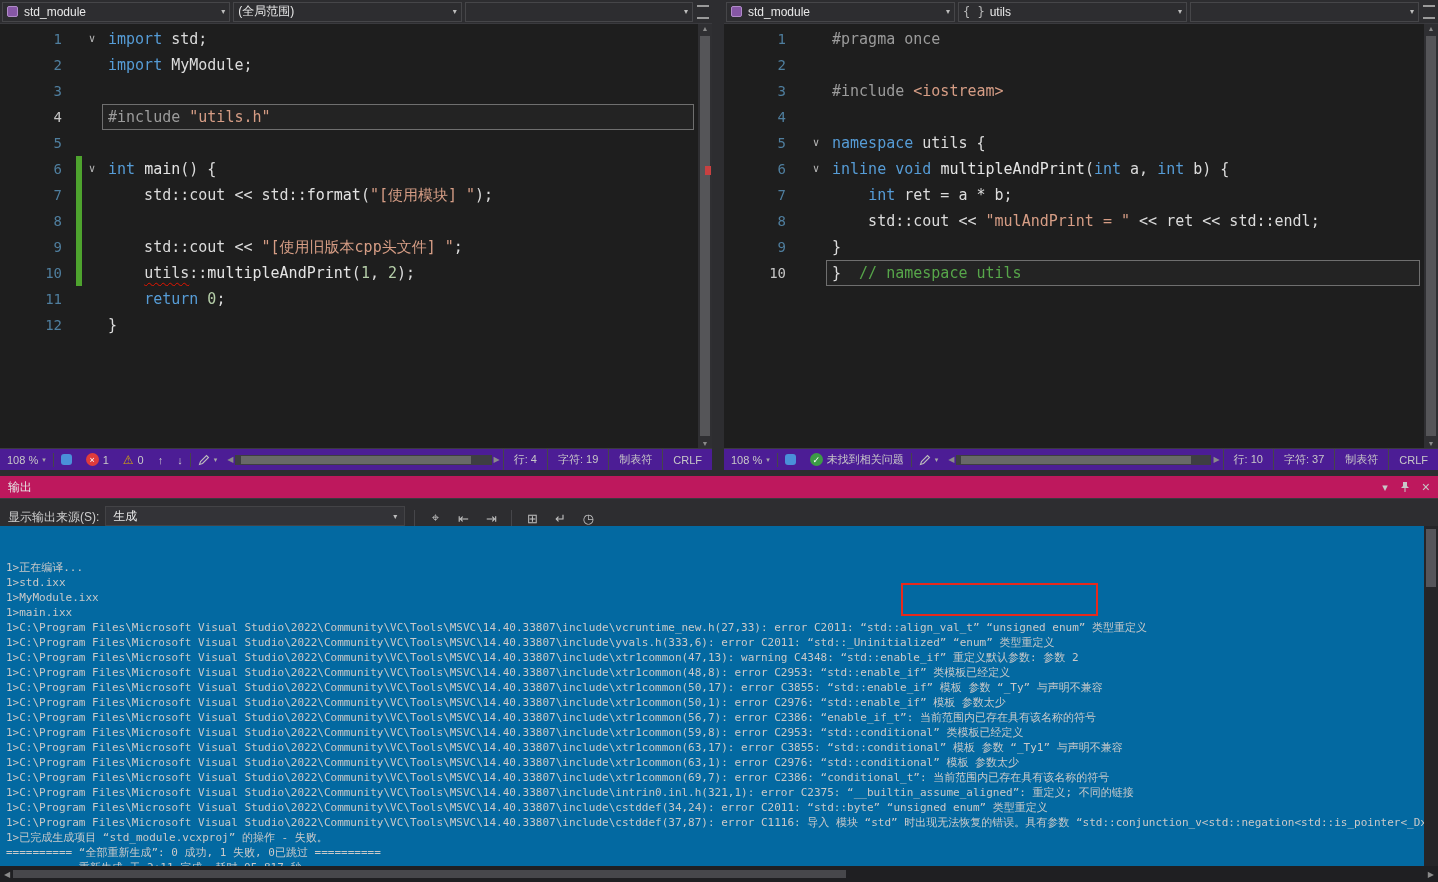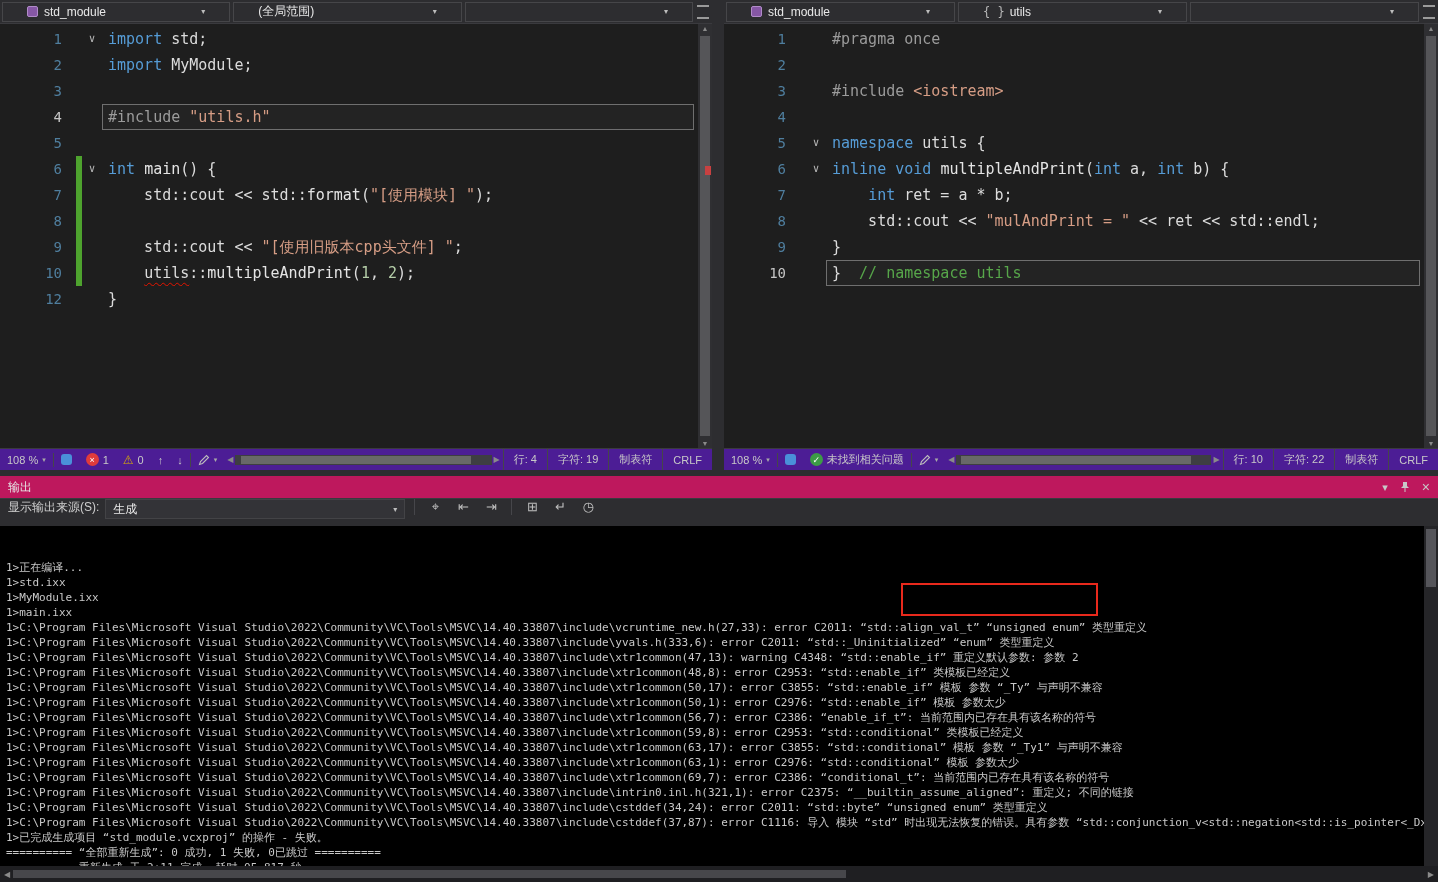--- a/index.html
+++ b/index.html
@@ -11,21 +11,21 @@
   .top { display:flex; height:470px; }
   .pane { display:flex; flex-direction:column; background:#1e1e1e; min-width:0; }
   .pane-left { width:712px; }
   .vsplit { width:12px; background:#2d2d30; }
   .pane-right { flex:1; }
 
   .navbar { height:24px; background:#2d2d30; display:flex; align-items:center;
             gap:3px; padding:0 2px; border-bottom:1px solid #3a3a3e; }
   .combo { flex:1; display:flex; align-items:center; height:20px; min-width:0;
            border:1px solid #464649; background:#2d2d30; color:#e8e8e8;
-           font-size:12px; padding:0 24px; white-space:nowrap; overflow:hidden; }
+           font-size:12px; padding:0 4px; white-space:nowrap; overflow:hidden; }
   .combo .caret { margin-left:auto; font-size:8px; color:#bdbdbd; padding-left:6px; }
   .prjicon { width:11px; height:11px; margin-right:6px; flex:none;
              background:#8657a5; border:1px solid #b18bc9; border-radius:2px; }
   .nsicon { color:#b9b9b9; margin-right:5px; font-family:"DejaVu Sans Mono",monospace; }
   .splitbtn { width:12px; height:14px; margin:0 1px; flex:none;
               border-top:2px solid #9a9a9a; border-bottom:2px solid #9a9a9a; }
 
   .editor { flex:1; display:flex; position:relative; background:#1e1e1e; overflow:hidden; }
   .edlines { flex:1; min-width:0; padding-top:2px; font-family:"DejaVu Sans Mono",monospace;
              font-size:15px; line-height:26px; color:#dcdcdc; }
@@ -65,28 +65,28 @@
   .hthumb { position:absolute; top:1px; bottom:1px; left:2%; width:90%; background:#686868; }
   .sb-field { display:flex; align-items:center; padding:0 10px; height:100%; border-left:1px solid #46464a; white-space:nowrap; }
 
   
   .hsplit { height:6px; background:#2d2d30; }
   .output { height:406px; display:flex; flex-direction:column; background:#181818; }
   .out-title { height:22px; background:#be185d; display:flex; align-items:center;
                padding:0 8px; font-size:12px; color:#e6e6e6; }
   .out-title .ticons { margin-left:auto; display:flex; align-items:center; gap:12px; color:#c8c8c8; }
   .out-title .ticons span { font-size:11px; }
-  .out-toolbar { height:28px; background:#2d2d30; display:flex; align-items:flex-start;
+  .out-toolbar { height:28px; background:#2d2d30; display:flex; align-items:flex-end;
                  padding:0 8px; gap:6px; font-size:12px; color:#cfcfcf; border-top:1px solid #3a3a3e; }
   .out-combo { width:300px; height:20px; background:#333337; border:1px solid #434346;
                display:flex; align-items:center; padding:0 7px; color:#e8e8e8; }
   .out-combo .caret { margin-left:auto; font-size:8px; color:#bdbdbd; }
   .tb-sep { width:1px; height:16px; background:#46464a; margin:0 3px; }
   .tbicon { width:22px; text-align:center; font-size:13px; color:#bfbfbf; }
-  .out-body { flex:1; position:relative; overflow:hidden; background:#000000; padding:4px 18px 0 6px;
+  .out-body { flex:1; position:relative; overflow:hidden; background:#0369a1; padding:4px 18px 0 6px;
               font-family:"DejaVu Sans Mono",monospace; font-size:11px; line-height:15px;
               color:#c9c9c9; white-space:pre; }
   .out-line { height:15px; }
   .redbox { position:absolute; left:901px; top:57px; width:197px; height:33px;
             border:2px solid #e8291c; pointer-events:none; }
   .out-vscroll { position:absolute; right:0; top:0; bottom:0; width:14px; background:#252528; }
   .out-vthumb { position:absolute; left:2px; right:2px; top:3px; height:58px; background:#55555a; }
   .out-hscroll { height:16px; background:#1f1f22; display:flex; align-items:center; padding:0 4px; gap:3px; }
   .out-hscroll .arr { font-size:8px; color:#8a8a8a; }
   .ohtrack { flex:1; height:10px; position:relative; background:#1f1f22; }
@@ -125,20 +125,21 @@
             <div class="ed-row"><span class="ed-num">1</span><span class="ed-bar"></span><span class="ed-fold">∨</span><span class="ed-code"><span class="tk-kw">import</span><span class="tk-def"> std;</span></span></div>
             <div class="ed-row"><span class="ed-num">2</span><span class="ed-bar"></span><span class="ed-fold"></span><span class="ed-code"><span class="tk-kw">import</span><span class="tk-def"> MyModule;</span></span></div>
             <div class="ed-row"><span class="ed-num">3</span><span class="ed-bar"></span><span class="ed-fold"></span><span class="ed-code"></span></div>
             <div class="ed-row"><span class="ed-num cur">4</span><span class="ed-bar"></span><span class="ed-fold"></span><span class="ed-code boxed"><span class="tk-pre">#include </span><span class="tk-str">"utils.h"</span></span></div>
             <div class="ed-row"><span class="ed-num">5</span><span class="ed-bar"></span><span class="ed-fold"></span><span class="ed-code"></span></div>
             <div class="ed-row"><span class="ed-num">6</span><span class="ed-bar changed"></span><span class="ed-fold">∨</span><span class="ed-code"><span class="tk-kw">int</span><span class="tk-def"> </span><span class="tk-fn">main</span><span class="tk-def">() {</span></span></div>
             <div class="ed-row"><span class="ed-num">7</span><span class="ed-bar changed"></span><span class="ed-fold"></span><span class="ed-code"><span class="tk-def">    std::cout &lt;&lt; std::</span><span class="tk-fn">format</span><span class="tk-def">(</span><span class="tk-str">"[使用模块] "</span><span class="tk-def">);</span></span></div>
             <div class="ed-row"><span class="ed-num">8</span><span class="ed-bar changed"></span><span class="ed-fold"></span></div>
             <div class="ed-row"><span class="ed-num">9</span><span class="ed-bar changed"></span><span class="ed-fold"></span><span class="ed-code"><span class="tk-def">    std::cout &lt;&lt; </span><span class="tk-str">"[使用旧版本cpp头文件] "</span><span class="tk-def">;</span></span></div>
             <div class="ed-row"><span class="ed-num">10</span><span class="ed-bar changed"></span><span class="ed-fold"></span><span class="ed-code"><span class="tk-def">    </span><span class="tk-err">utils</span><span class="tk-def">::</span><span class="tk-fn">multipleAndPrint</span><span class="tk-def">(</span><span class="tk-num">1</span><span class="tk-def">, </span><span class="tk-num">2</span><span class="tk-def">);</span></span></div>
+            <div class="ed-row"><span class="ed-num">11</span><span class="ed-bar"></span><span class="ed-fold"></span><span class="ed-code"><span class="tk-def">    </span><span class="tk-kw">return</span><span class="tk-def"> </span><span class="tk-num">0</span><span class="tk-def">;</span></span></div>
             <div class="ed-row"><span class="ed-num">12</span><span class="ed-bar"></span><span class="ed-fold"></span><span class="ed-code"><span class="tk-def">}</span></span></div>
           </div>
         <div class="vscroll">
           <span class="sarr" style="top:1px">▲</span>
           <div class="vthumb" style="top:12px; bottom:12px"></div>
           <div class="errmark"></div>
           <span class="sarr" style="bottom:1px">▼</span>
         </div>
       </div>
 
@@ -244,21 +245,21 @@
           <span class="caret2">▾</span>
         </div>
         <div class="sb-scroll">
           <span class="arr">◀</span>
           <div class="htrack">
               <div class="hthumb"></div>
             </div>
           <span class="arr">▶</span>
         </div>
         <div class="sb-field">行: 10</div>
-        <div class="sb-field">字符: 22</div>
+        <div class="sb-field">字符: 37</div>
         <div class="sb-field">制表符</div>
         <div class="sb-field">CRLF</div>
       </div>
     </div>
   </div>
 
   <div class="hsplit"></div>
 
   <div class="output">
     <div class="out-title">

